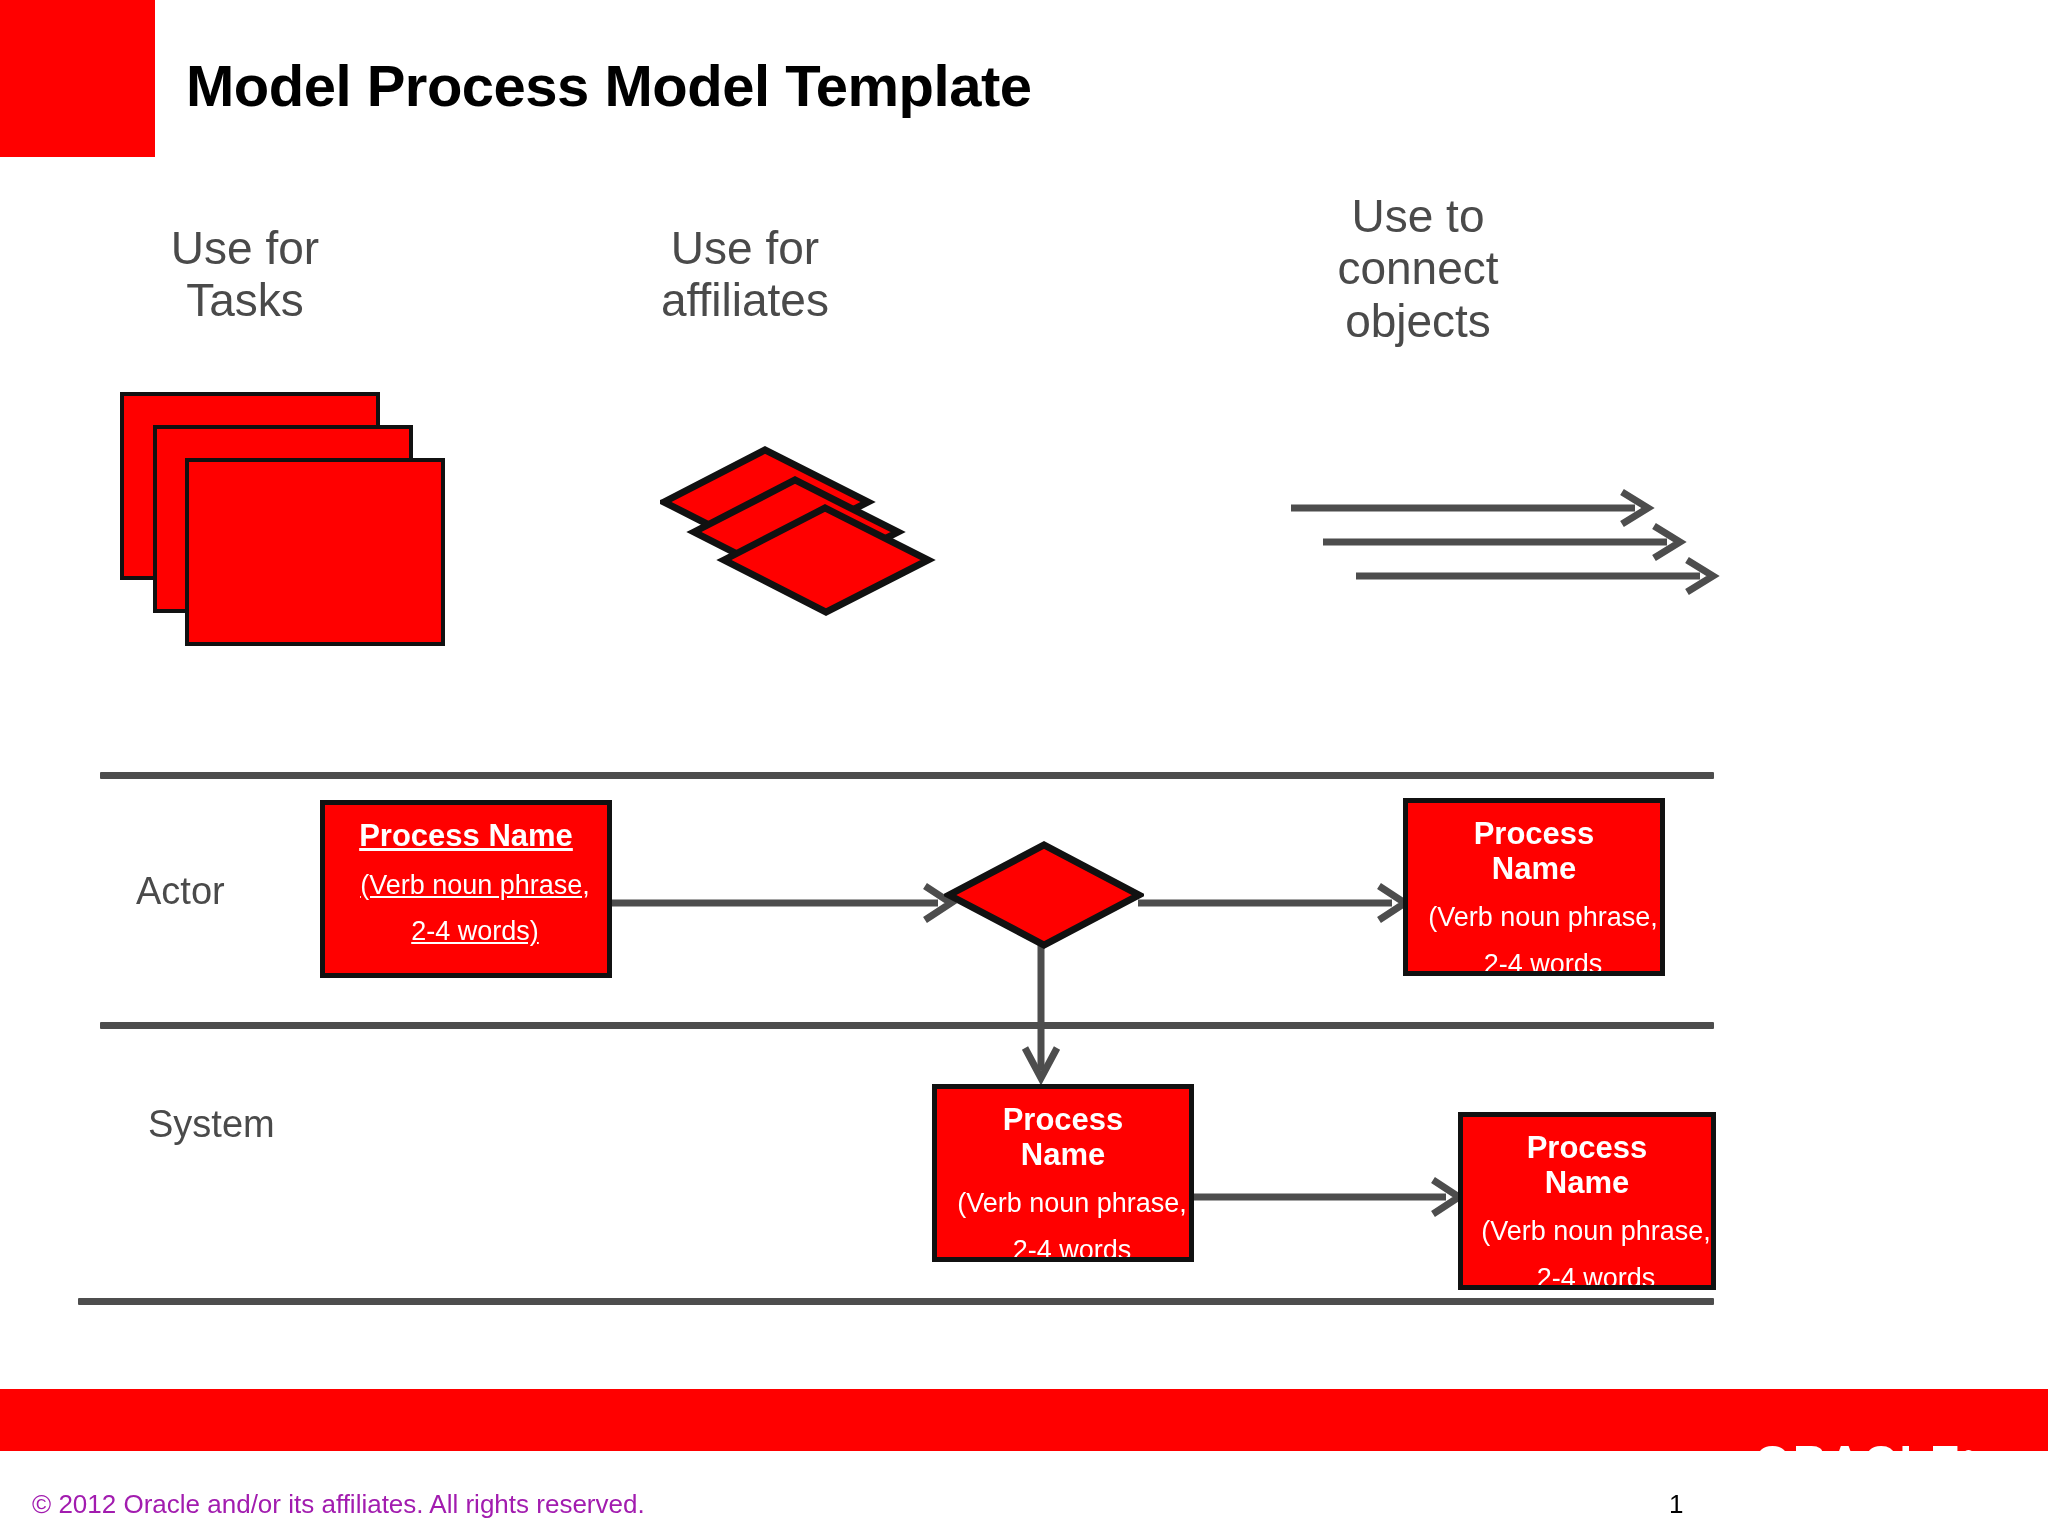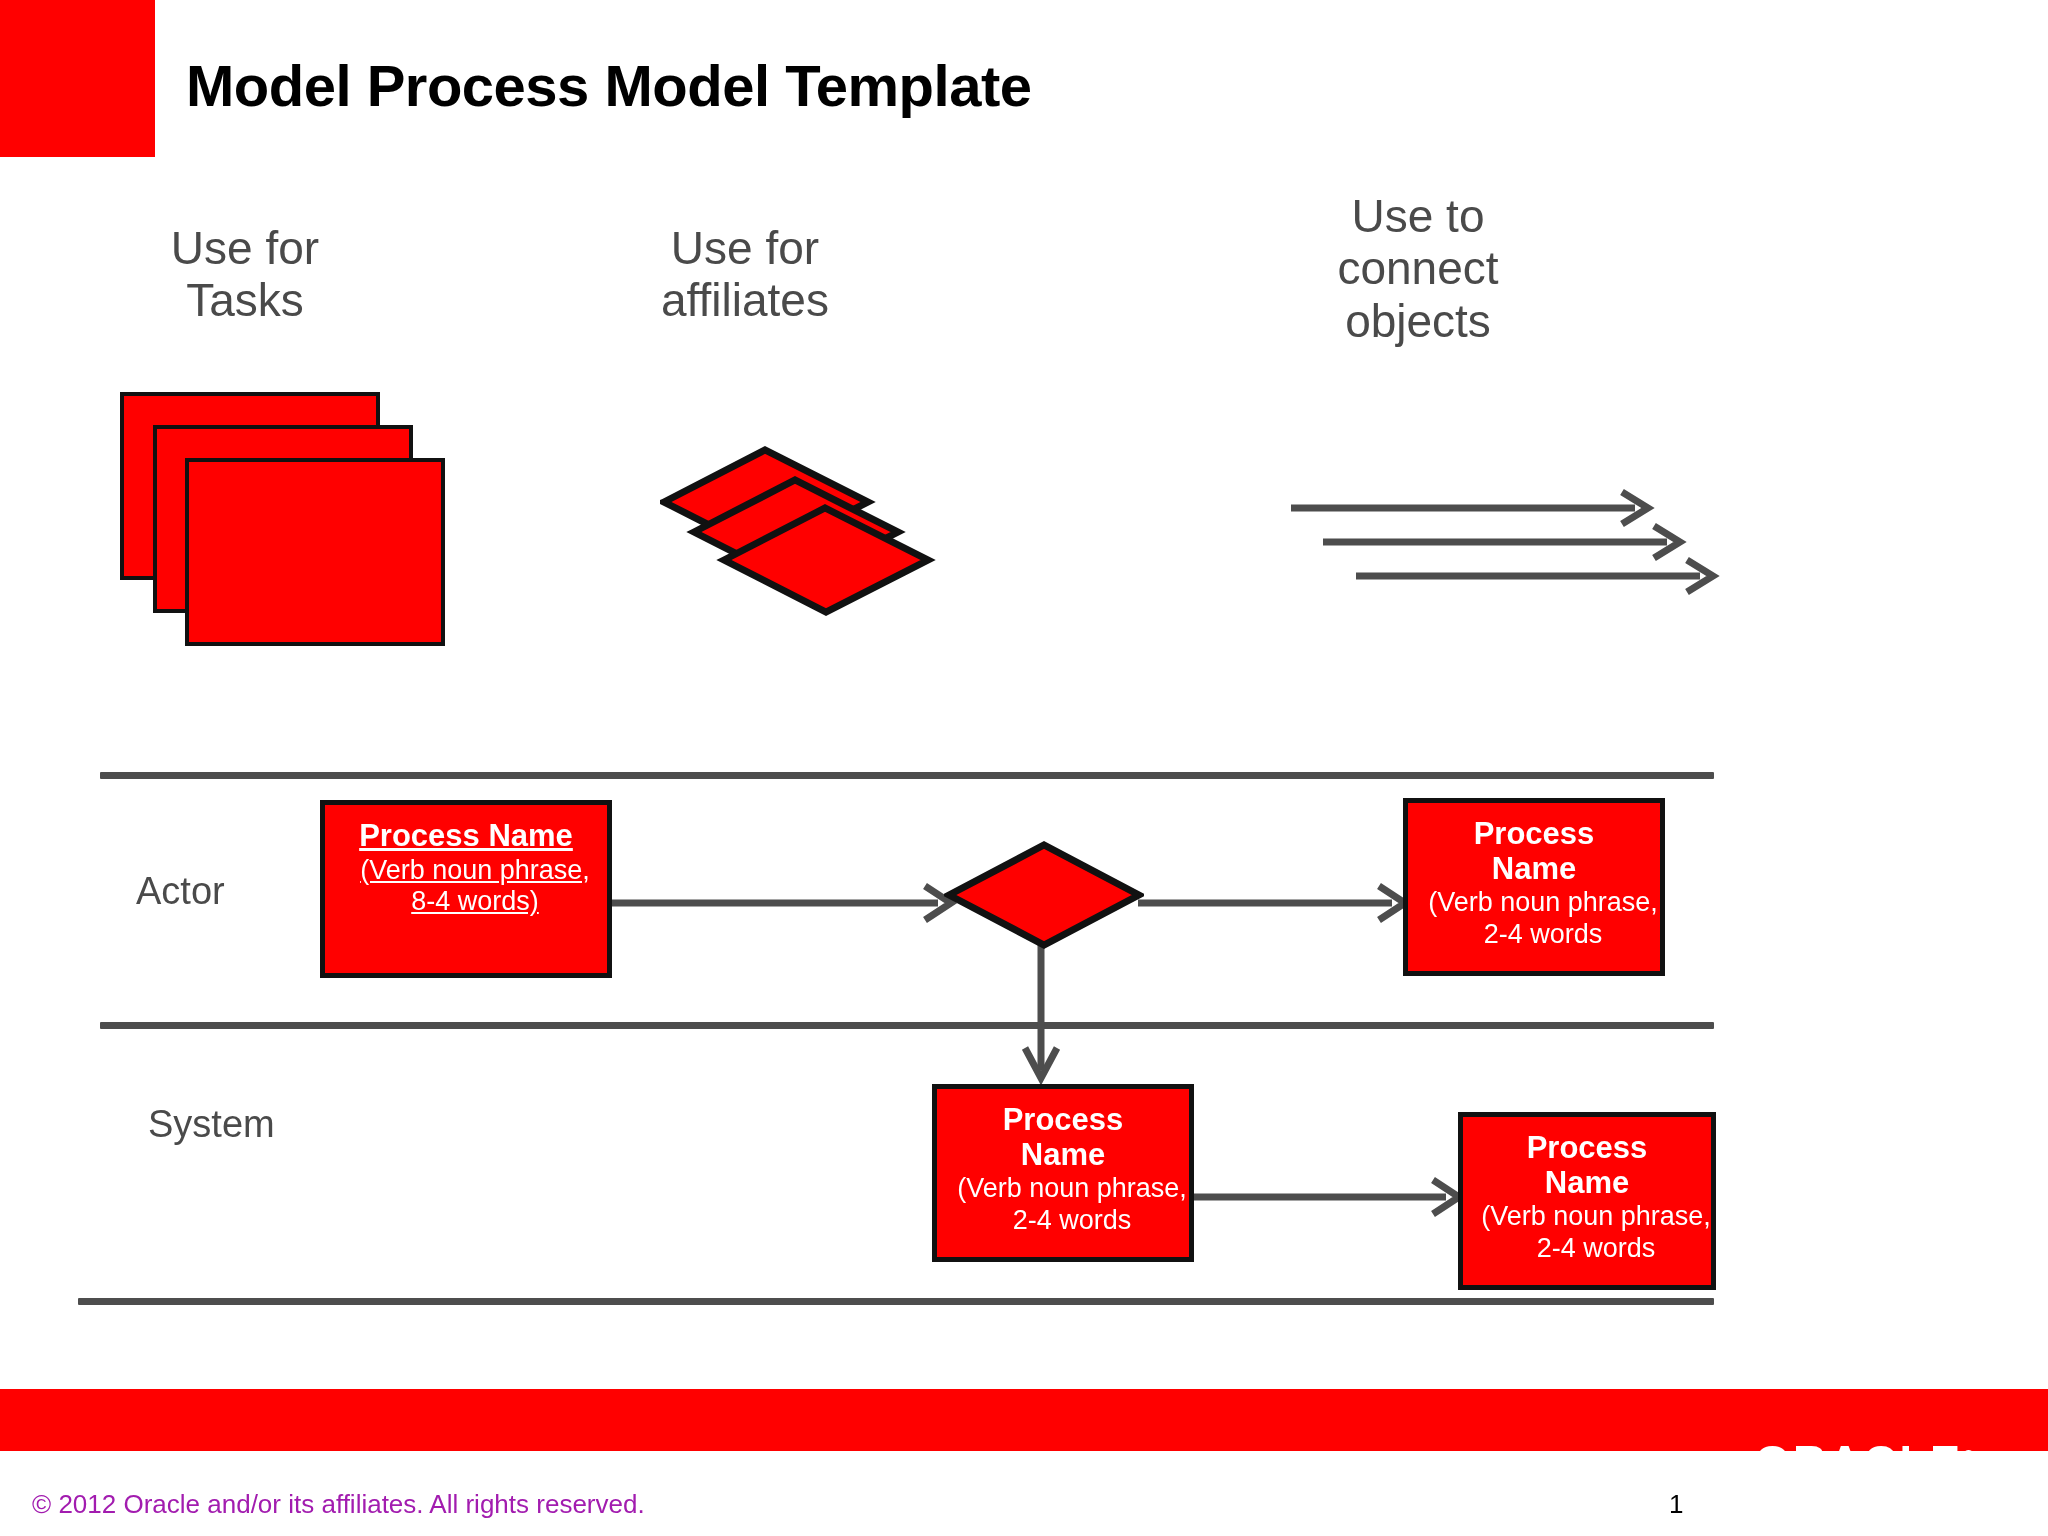--- a/index.html
+++ b/index.html
@@ -99,21 +99,21 @@
     font-size: 31px;
     font-weight: bold;
     line-height: 1.12;
     display: block;
   }
   .process-box .pb-sub {
     font-size: 27px;
     font-weight: normal;
     line-height: 1.12;
     display: block;
-    margin-top: 1px;
+    margin-top: 16px;
     padding-left: 18px;
   }
 
   #proc-1 { left: 320px;  top: 800px;  width: 292px; height: 178px; text-decoration: underline; }
   #proc-2 { left: 1403px; top: 798px;  width: 262px; height: 178px; }
   #proc-3 { left: 932px;  top: 1084px; width: 262px; height: 178px; }
   #proc-4 { left: 1458px; top: 1112px; width: 258px; height: 178px; }
 
   
   .diagram-diamond { position: absolute; left: 944px; top: 840px; }
@@ -240,21 +240,21 @@
 
 <div class="diagram-diamond">
   <svg width="200" height="110" viewBox="0 0 200 110">
     <polygon points="5,55 100,5 195,55 100,105" fill="#ff0000" stroke="#111111" stroke-width="7"></polygon>
   </svg>
 </div>
 
 <div class="process-box" id="proc-1">
   <span class="pb-title">Process Name</span>
   <span class="pb-sub">(Verb noun phrase,</span>
-  <span class="pb-sub">8-4 words)</span>
+  <span class="pb-sub">2-4 words)</span>
 </div>
 
 <div class="process-box" id="proc-2">
   <span class="pb-title">Process</span>
   <span class="pb-title">Name</span>
   <span class="pb-sub">(Verb noun phrase,</span>
   <span class="pb-sub">2-4 words</span>
 </div>
 
 <div class="process-box" id="proc-3">

